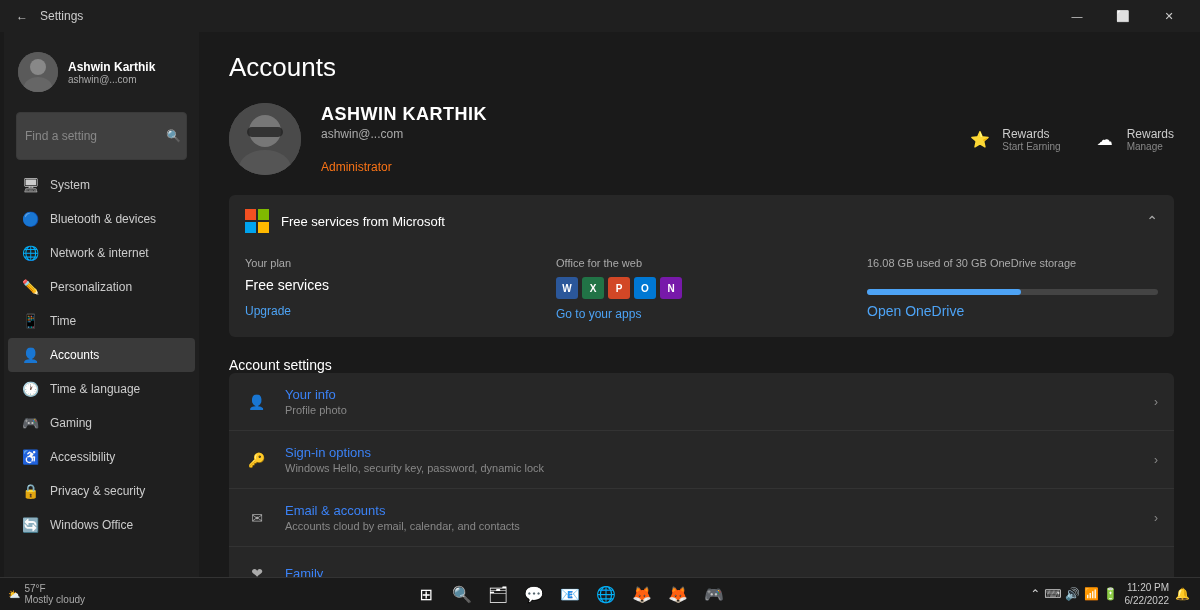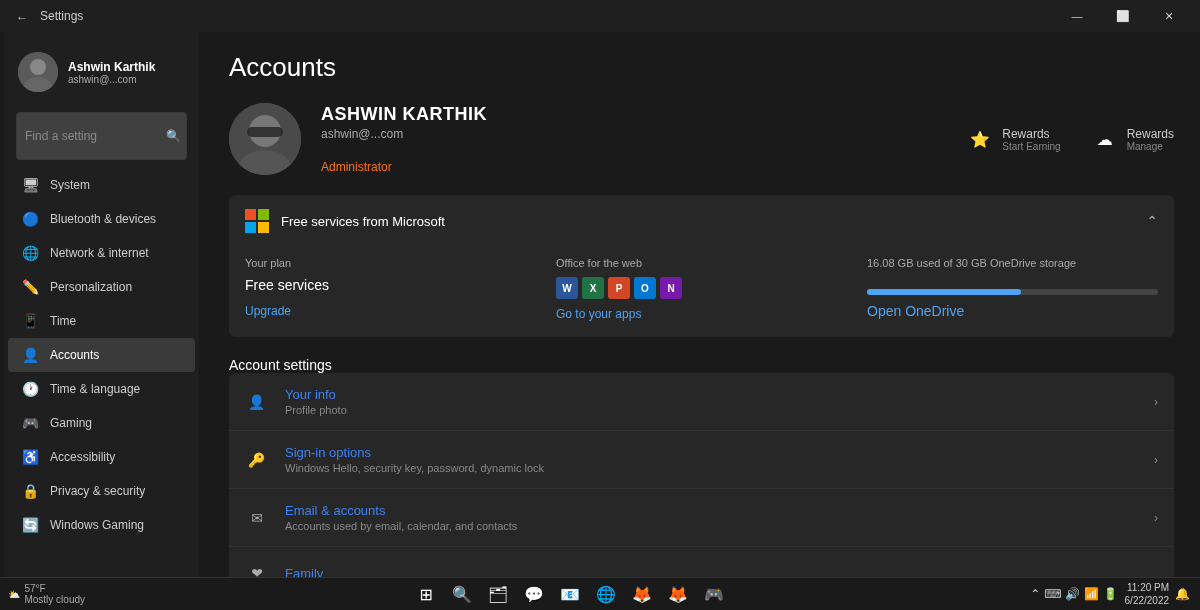--- a/index.html
+++ b/index.html
@@ -495,21 +495,21 @@
         <div class="nav-item">
       <span class="nav-icon">♿</span>
       <span>Accessibility</span>
     </div>
         <div class="nav-item">
       <span class="nav-icon">🔒</span>
       <span>Privacy &amp; security</span>
     </div>
         <div class="nav-item">
       <span class="nav-icon">🔄</span>
-      <span>Windows Gaming</span>
+      <span>Windows Office</span>
     </div>
       </div>
   </div>
 
   <div class="main-content">
 
     <div class="page-title">Accounts</div>
 
     <div class="profile-card">
       <div class="profile-avatar">
@@ -604,21 +604,21 @@
       <div class="settings-item-text">
         <div class="settings-item-title">Sign-in options</div>
         <div class="settings-item-desc">Windows Hello, security key, password, dynamic lock</div>
       </div>
       <div class="settings-item-arrow">›</div>
     </div>
         <div class="settings-item">
       <div class="settings-item-icon">✉</div>
       <div class="settings-item-text">
         <div class="settings-item-title">Email &amp; accounts</div>
-        <div class="settings-item-desc">Accounts used by email, calendar, and contacts</div>
+        <div class="settings-item-desc">Accounts cloud by email, calendar, and contacts</div>
       </div>
       <div class="settings-item-arrow">›</div>
     </div>
         <div class="settings-item">
       <div class="settings-item-icon">❤</div>
       <div class="settings-item-text">
         <div class="settings-item-title">Family</div>
 
       </div>
 

